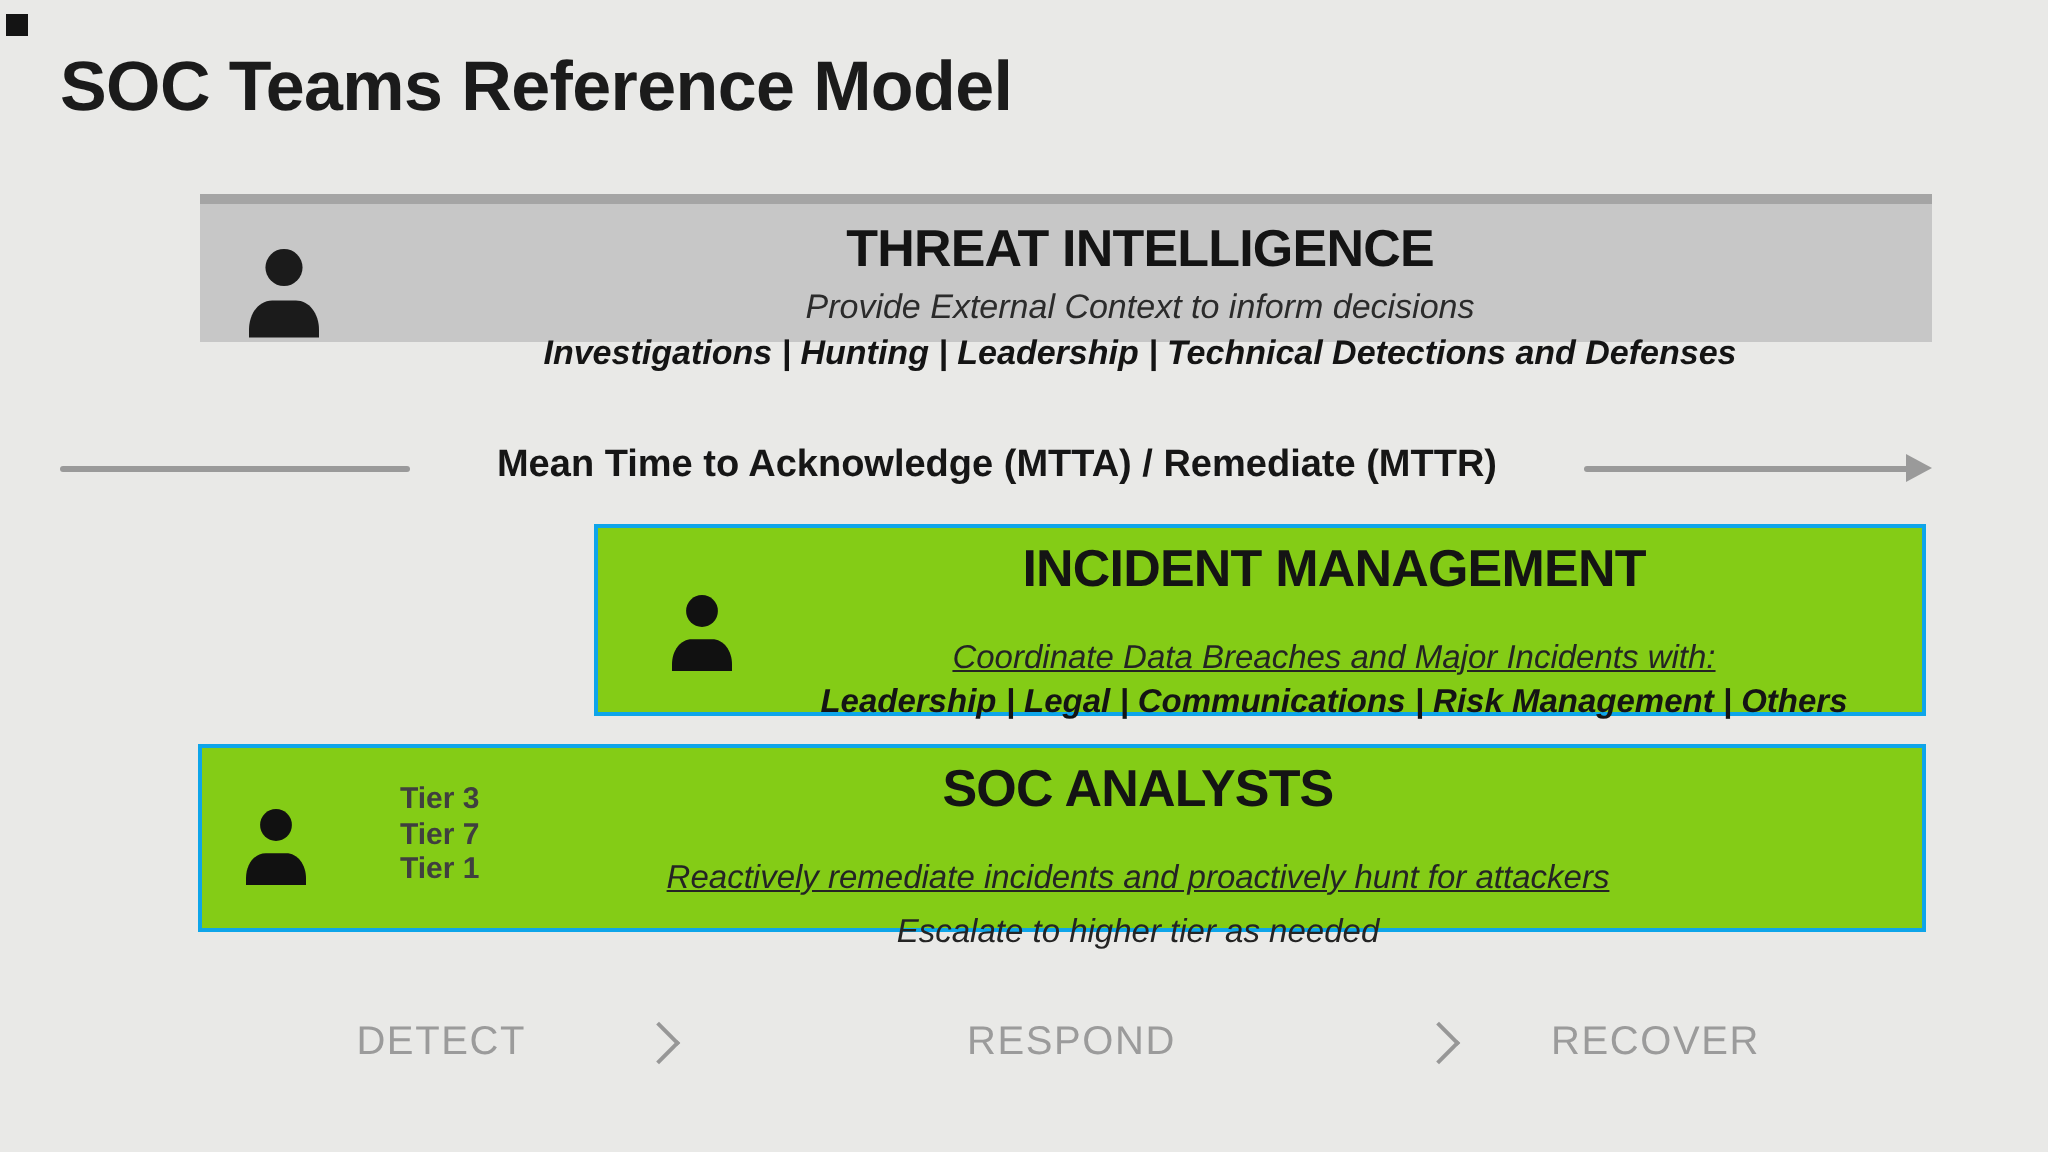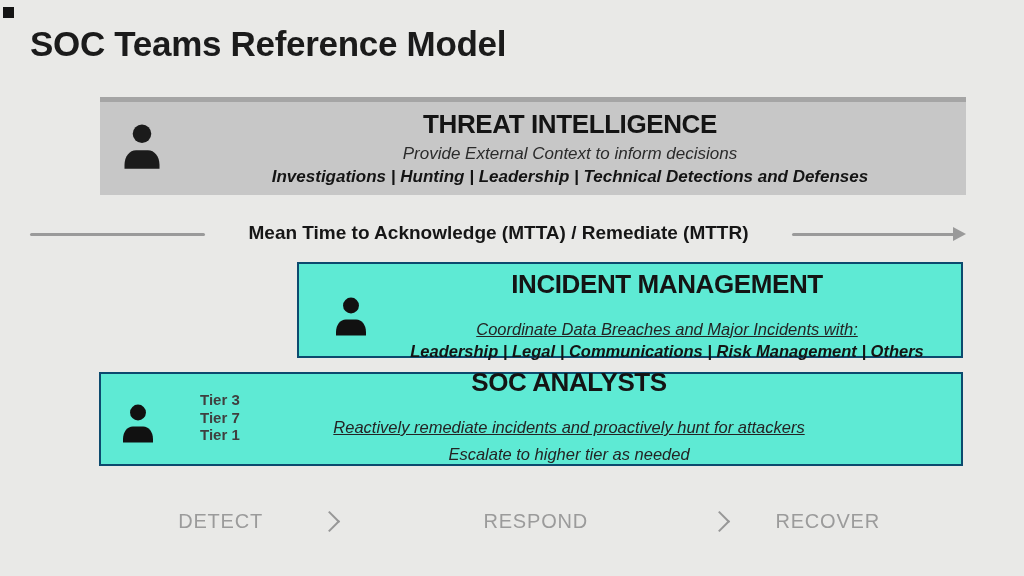--- a/index.html
+++ b/index.html
@@ -18,21 +18,21 @@
     background:#141414;
   }
   .slide-title{
     position:absolute;left:30px;top:24px;
     font-size:35px;font-weight:600;color:#1b1b1b;
     letter-spacing:-0.3px;white-space:nowrap;
   }
 
   
   .ti-box{
-    position:absolute;left:100px;top:97px;width:866px;height:98px;
+    position:absolute;left:100px;top:97px;width:866px;height:74px;
     background:#c7c7c7;border-top:5px solid #a5a5a5;
     box-sizing:border-box;
   }
   .ti-icon{position:absolute;left:21px;top:18px;color:#1b1b1b;}
   .ti-text{
     position:absolute;left:74px;right:0;top:0;bottom:0;
     display:flex;flex-direction:column;align-items:center;justify-content:flex-start;
     text-align:center;
   }
   .ti-title{margin-top:7px;font-size:26px;font-weight:700;letter-spacing:-0.4px;color:#141414;white-space:nowrap;}
@@ -54,21 +54,21 @@
   }
   .mtta-arrowhead{
     position:absolute;left:953px;top:227px;width:0;height:0;
     border-left:13px solid #9a9a9a;
     border-top:7px solid transparent;
     border-bottom:7px solid transparent;
   }
 
   
   .white-box{
-    position:absolute;background:#5eead4;border:2px solid #0c4a6e;
+    position:absolute;background:#84cc16;border:2px solid #0ea5e9;
     box-sizing:border-box;
   }
   .im-box{left:297px;top:262px;width:666px;height:96px;}
   .soc-box{left:99px;top:372px;width:864px;height:94px;padding-left:44px;}
 
   .im-icon{position:absolute;left:34px;top:30px;color:#111;}
   .im-text{
     position:absolute;left:74px;right:0;top:0;bottom:0;
     display:flex;flex-direction:column;align-items:center;text-align:center;
   }
@@ -78,21 +78,21 @@
   .box-detail-reg{margin-top:8px;font-size:16.5px;font-style:italic;color:#242424;white-space:nowrap;}
 
   .soc-icon{position:absolute;left:19px;top:26px;color:#111;}
   .soc-tiers{
     position:absolute;left:99px;top:17px;
     display:flex;flex-direction:column;
     font-size:15px;font-weight:600;color:#3f3f3f;line-height:17.5px;
   }
   .soc-text{
     position:absolute;left:76px;right:0;top:0;bottom:0;
-    display:flex;flex-direction:column;align-items:center;text-align:center;justify-content:flex-end;
+    display:flex;flex-direction:column;align-items:center;text-align:center;
   }
 
   
   .phase{
     position:absolute;top:510px;
     font-size:20px;color:#9b9b9b;letter-spacing:0.8px;white-space:nowrap;
     text-align:right;
   }
   .phase-detect{left:158px;width:105px;}
   .phase-respond{left:473px;width:115px;}

